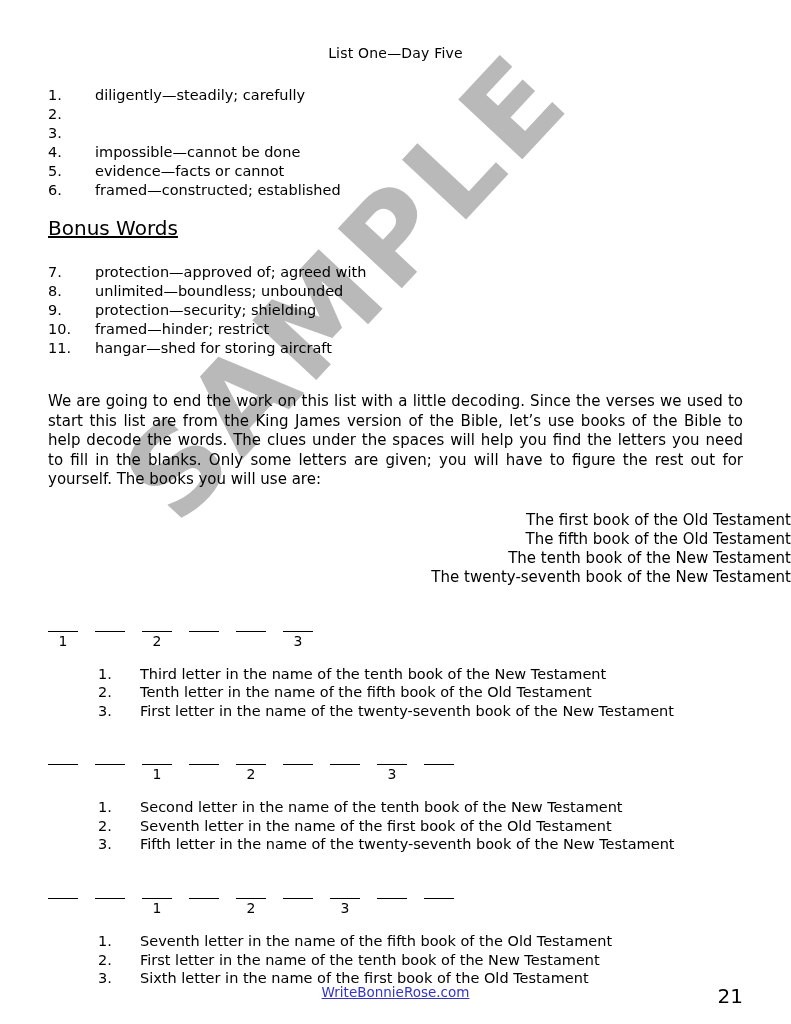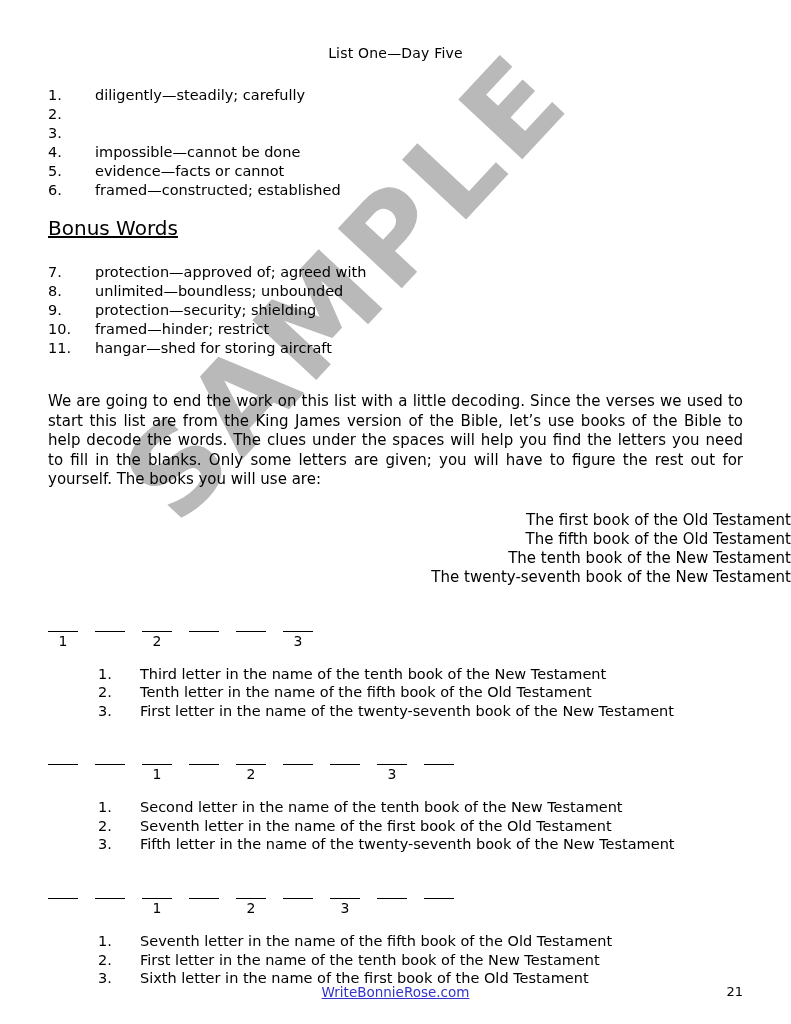--- a/index.html
+++ b/index.html
@@ -169,21 +169,21 @@
     right: 0;
     text-align: center;
     font-size: 13.5px;
     color: #3333cc;
     text-decoration: underline;
   }
   .footer-page {
     position: absolute;
     right: 48px;
     top: 0;
-    font-size: 13px;
+    font-size: 20px;
     color: #000;
   }
 </style>
 </head>
 <body>
 
 <div id="page">
 
   <div id="watermark">
     <div class="wm-text">SAMPLE</div>

